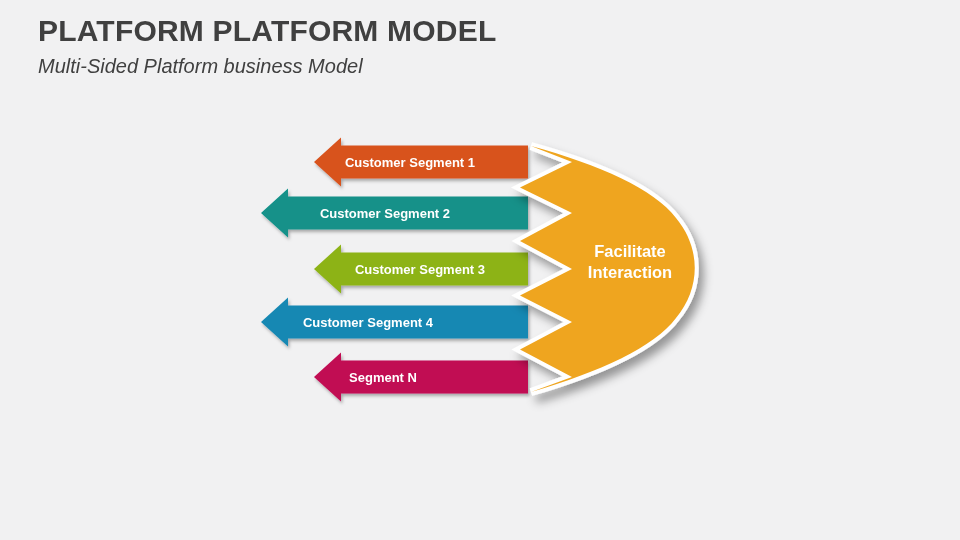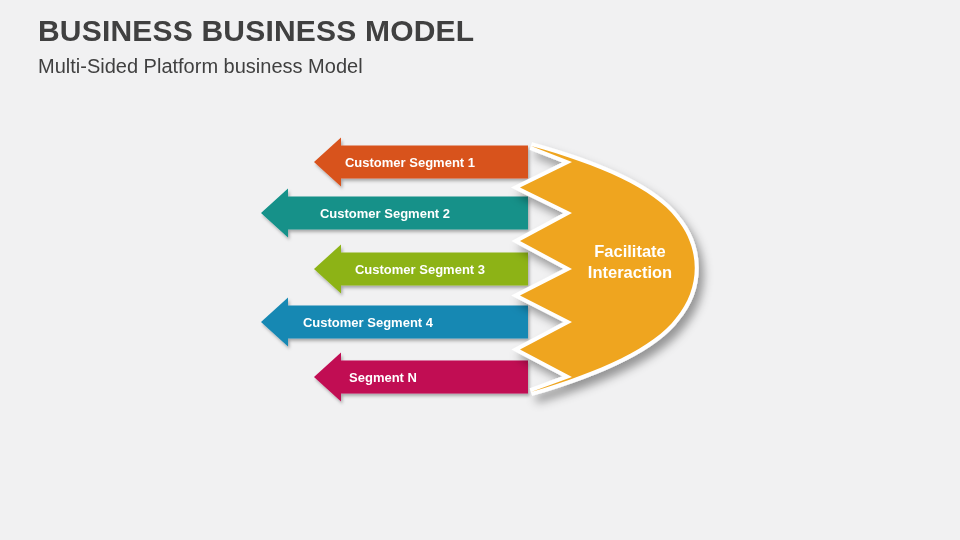--- a/index.html
+++ b/index.html
@@ -26,20 +26,21 @@
     font-weight: 700;
     color: #404040;
     letter-spacing: 0.2px;
   }
   .slide-subtitle {
     margin: 6px 0 0 0;
     font-size: 20px;
     line-height: 24px;
     font-weight: 400;
     color: #404040;
+    font-style: italic;
   }
   .diagram-svg {
     position: absolute;
     left: 0;
     top: 0;
   }
   .arrow-label {
     font-family: "Liberation Sans", sans-serif;
     font-size: 13px;
     font-weight: 700;
@@ -49,21 +50,21 @@
     font-family: "Liberation Sans", sans-serif;
     font-size: 16.5px;
     font-weight: 700;
     fill: #FFFFFF;
   }
 </style>
 </head>
 <body>
 
 <header class="slide-header">
-  <h1 class="slide-title">BUSINESS BUSINESS MODEL</h1>
+  <h1 class="slide-title">PLATFORM PLATFORM MODEL</h1>
   <p class="slide-subtitle">Multi-Sided Platform business Model</p>
 </header>
 
 <svg class="diagram-svg" width="960" height="540" viewBox="0 0 960 540">
   <defs>
     <filter id="sh-arrow" x="-20%" y="-20%" width="150%" height="160%">
       <feDropShadow dx="1.5" dy="2.5" stdDeviation="1.6" flood-color="#000000" flood-opacity="0.3"></feDropShadow>
     </filter>
     <filter id="sh-hub" x="-20%" y="-20%" width="150%" height="150%">
       <feDropShadow dx="5" dy="7" stdDeviation="5" flood-color="#000000" flood-opacity="0.38"></feDropShadow>

